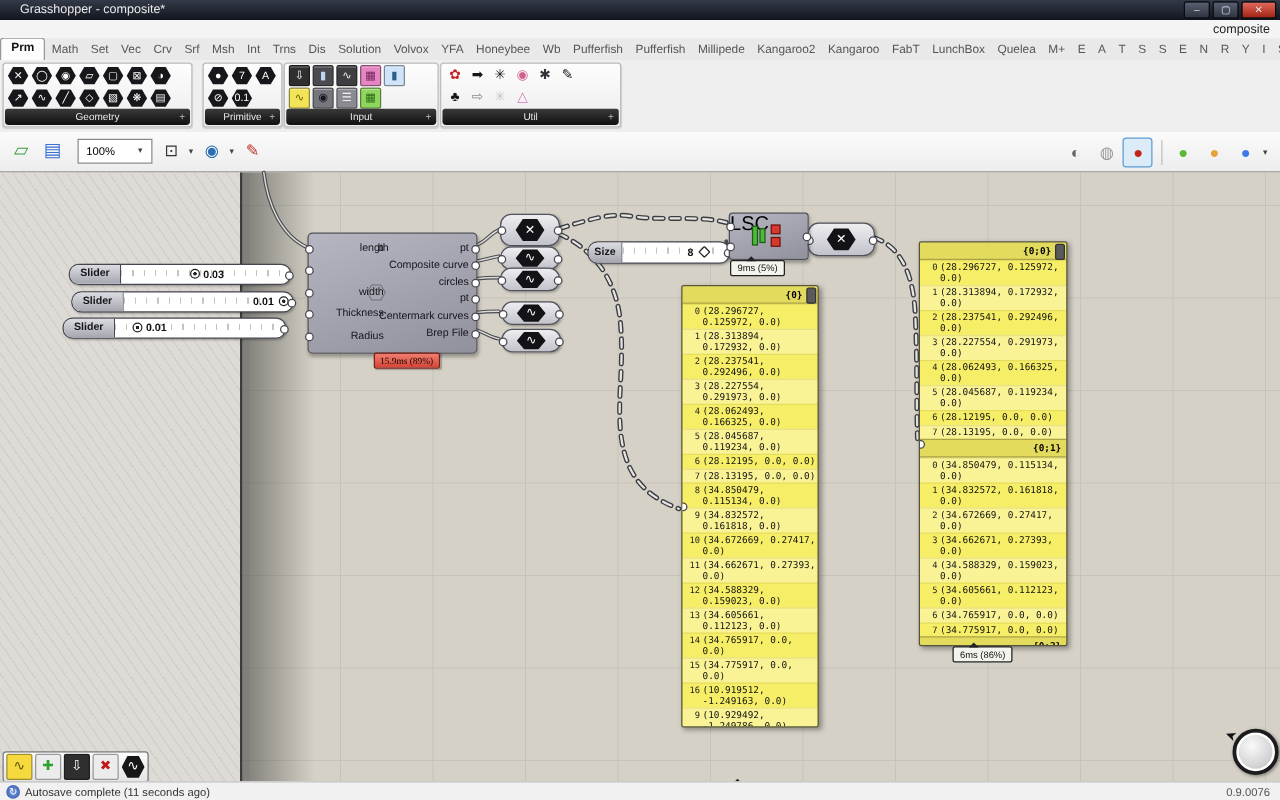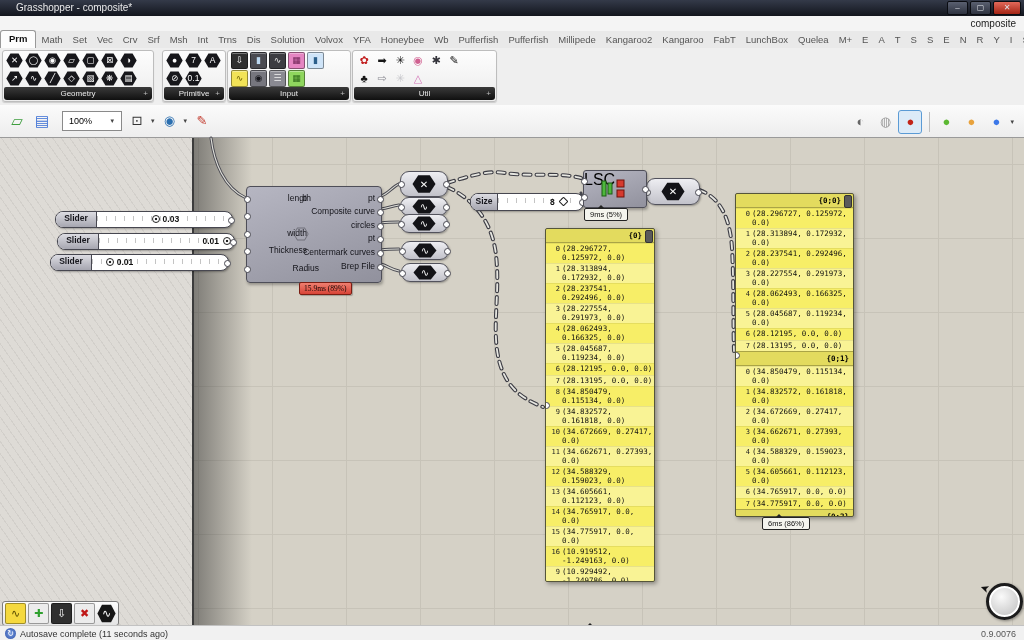--- a/index.html
+++ b/index.html
@@ -465,21 +465,21 @@
       <i></i>
     </span>
 <span class="lbl" style="left: 4px; width: 56px; top: 6px; text-align: right;">b</span>
     <span class="notch" style="left: -3px; top: 9px;"></span>
     <span class="lbl" style="left: 4px; width: 36px; top: 6px; text-align: right; margin-left: 24px;">length</span>
     <span class="notch" style="left: -3px; top: 26px;"></span>
     <span class="lbl" style="left: 4px; width: 56px; top: 41px; text-align: right;">width</span>
     <span class="notch" style="left: -3px; top: 44px;"></span>
     <span class="lbl" style="left: 4px; width: 56px; top: 58px; text-align: right;">Thickness</span>
     <span class="notch" style="left: -3px; top: 61px;"></span>
-    <span class="lbl" style="left: 16px; width: 56px; top: 76px; text-align: right;">Radius</span>
+    <span class="lbl" style="left: 4px; width: 56px; top: 76px; text-align: right;">Radius</span>
     <span class="notch" style="left: -3px; top: 79px;"></span>
     <span class="lbl" style="right: 6px; top: 6px;">pt</span>
     <span class="notch" style="right: -3px; top: 9px;"></span>
     <span class="lbl" style="right: 6px; top: 19px;">Composite curve</span>
     <span class="notch" style="right: -3px; top: 22px;"></span>
     <span class="lbl" style="right: 6px; top: 33px;">circles</span>
     <span class="notch" style="right: -3px; top: 36px;"></span>
     <span class="lbl" style="right: 6px; top: 46px;">pt</span>
     <span class="notch" style="right: -3px; top: 49px;"></span>
     <span class="lbl" style="right: 6px; top: 60px;">Centermark curves</span>

